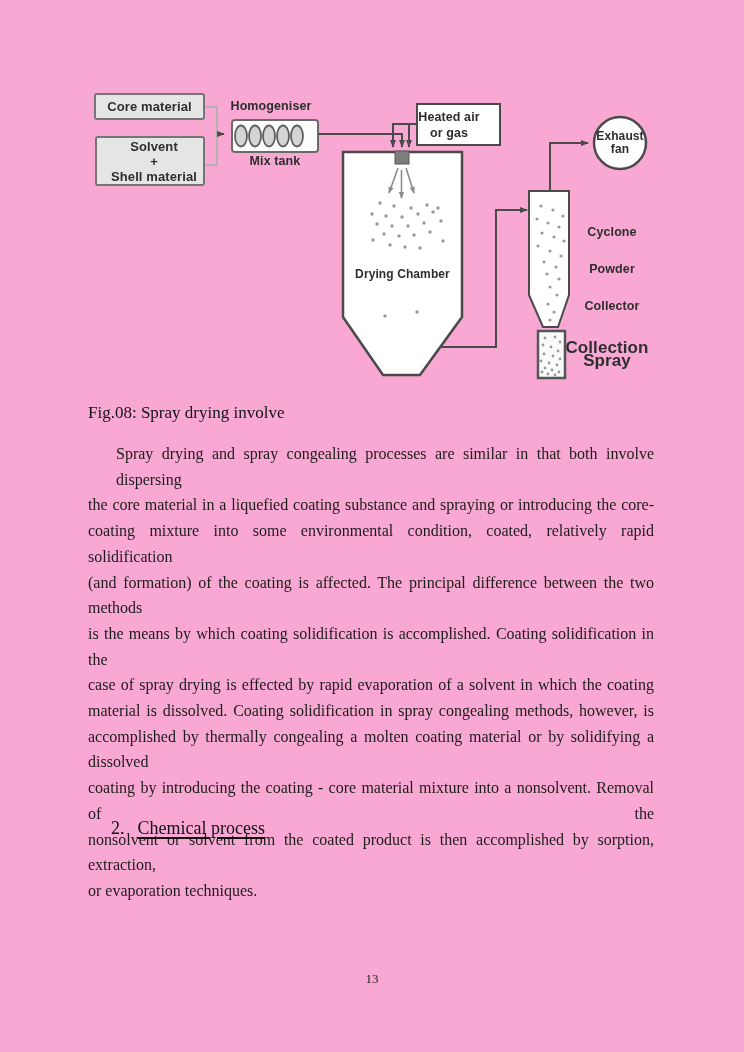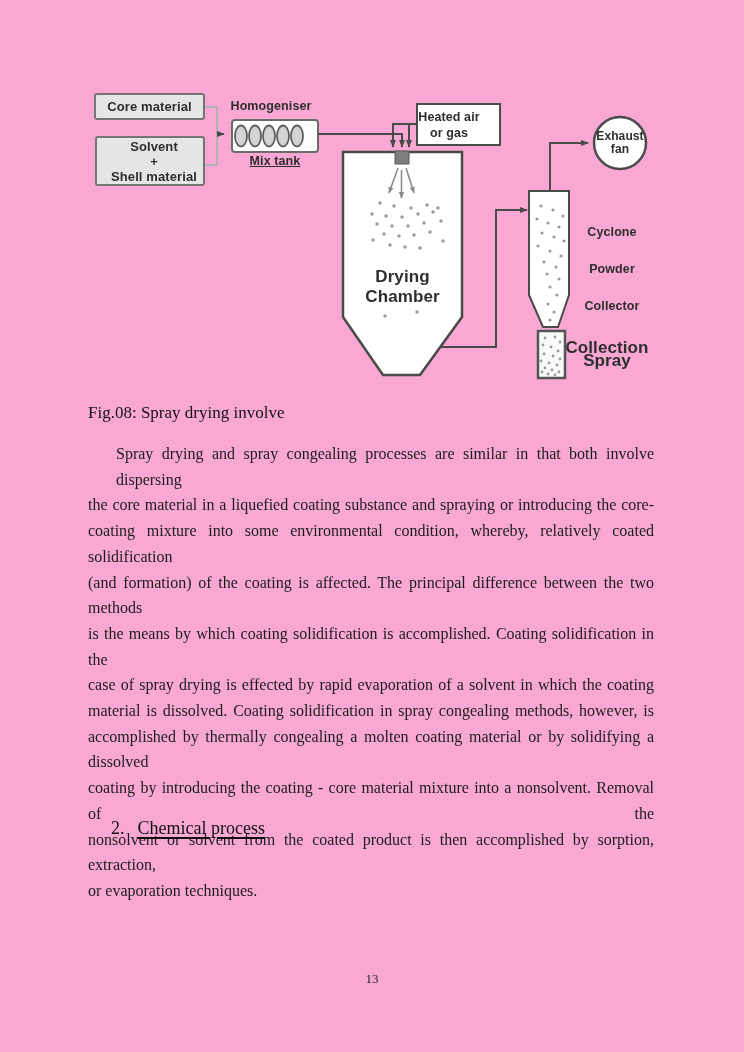--- a/index.html
+++ b/index.html
@@ -178,28 +178,28 @@
   </div>
 
   <div class="dlabel flexc" style="left:96px;top:137px;width:116px;height:48px;font-size:13px;line-height:15px;">
     <span>Solvent</span>
     <span>+</span>
     <span>Shell material</span>
   </div>
 
   <div class="dlabel" style="left:224px;top:99px;width:94px;font-size:12.5px;">Homogeniser</div>
 
-  <div class="dlabel" style="left:232px;top:154px;width:86px;font-size:12.5px;text-decoration:underline;">Mix tank</div>
+  <div class="dlabel" style="left:232px;top:154px;width:86px;font-size:12.5px;">Mix tank</div>
 
   <div class="dlabel flexc" style="left:417px;top:104px;width:64px;height:41px;font-size:12.5px;line-height:16px;">
     <span>Heated air</span>
     <span>or gas</span>
   </div>
 
-  <div class="dlabel" style="left:343px;top:267px;width:119px;font-size:17px;">Drying Chamber</div>
+  <div class="dlabel" style="left:343px;top:267px;width:119px;font-size:12px;">Drying Chamber</div>
 
   <div class="dlabel flexc" style="left:592px;top:130px;width:56px;font-size:12px;line-height:12.5px;">
     <span>Exhaust</span>
     <span>fan</span>
   </div>
 
   <div class="dlabel flexc" style="left:576px;top:226px;width:72px;font-size:12.5px;line-height:13px;gap:24px;">
     <span>Cyclone</span>
     <span>Powder</span>
     <span>Collector</span>
@@ -208,21 +208,21 @@
   <div class="dlabel flexc" style="left:570px;top:341px;width:74px;font-size:17px;line-height:13px;">
     <span>Collection</span>
     <span>Spray</span>
   </div>
 
   <div class="caption">Fig.08: Spray drying involve</div>
 
   <div class="bodytext">
     <div class="jline ind">Spray drying and spray congealing processes are similar in that both involve dispersing</div>
     <div class="jline">the core material in a liquefied coating substance and spraying or introducing the core-</div>
-    <div class="jline">coating mixture into some environmental condition, whereby, relatively coated solidification</div>
+    <div class="jline">coating mixture into some environmental condition, coated, relatively rapid solidification</div>
     <div class="jline">(and formation) of the coating is affected. The principal difference between the two methods</div>
     <div class="jline">is the means by which coating solidification is accomplished. Coating solidification in the</div>
     <div class="jline">case of spray drying is effected by rapid evaporation of a solvent in which the coating</div>
     <div class="jline">material is dissolved. Coating solidification in spray congealing methods, however, is</div>
     <div class="jline">accomplished by thermally congealing a molten coating material or by solidifying a dissolved</div>
     <div class="jline">coating by introducing the coating - core material mixture into a nonsolvent. Removal of the</div>
     <div class="jline">nonsolvent or solvent from the coated product is then accomplished by sorption, extraction,</div>
     <div class="jline last">or evaporation techniques.</div>
   </div>
 

